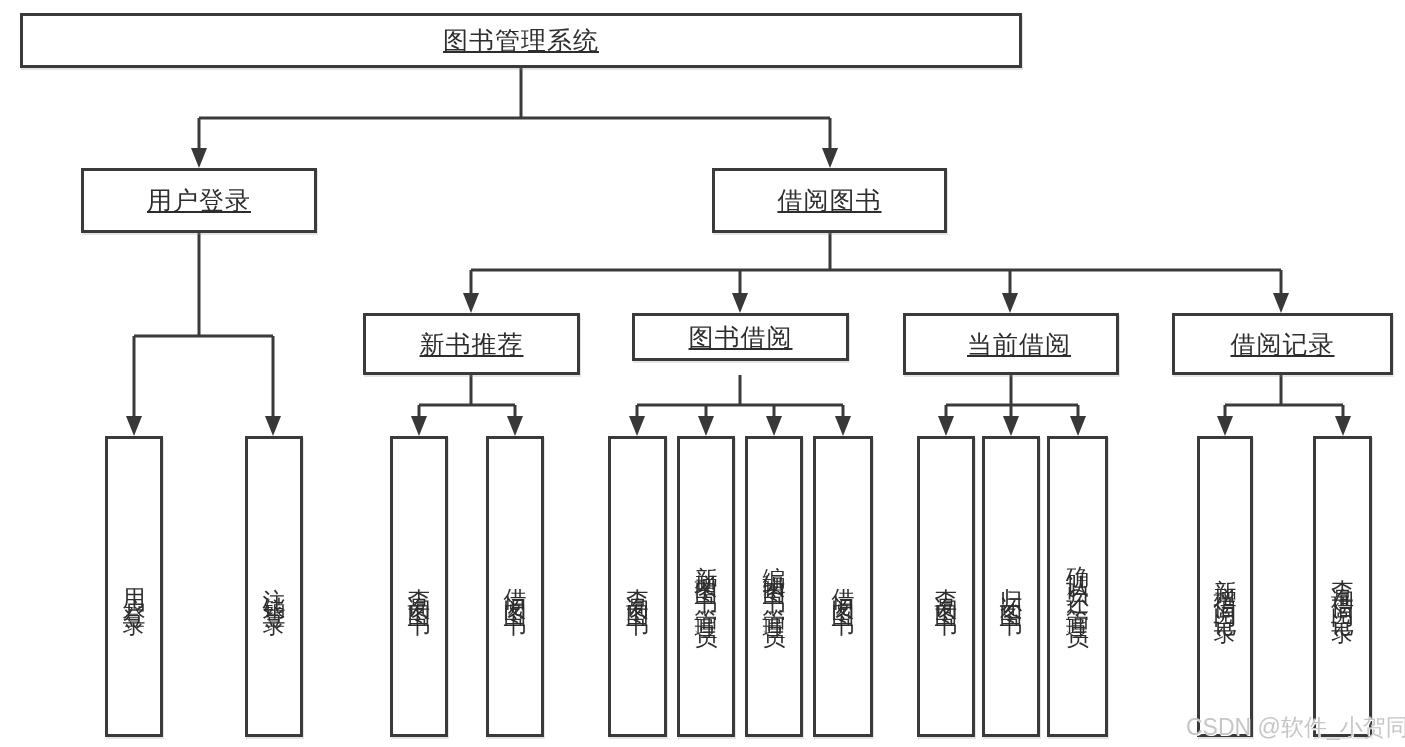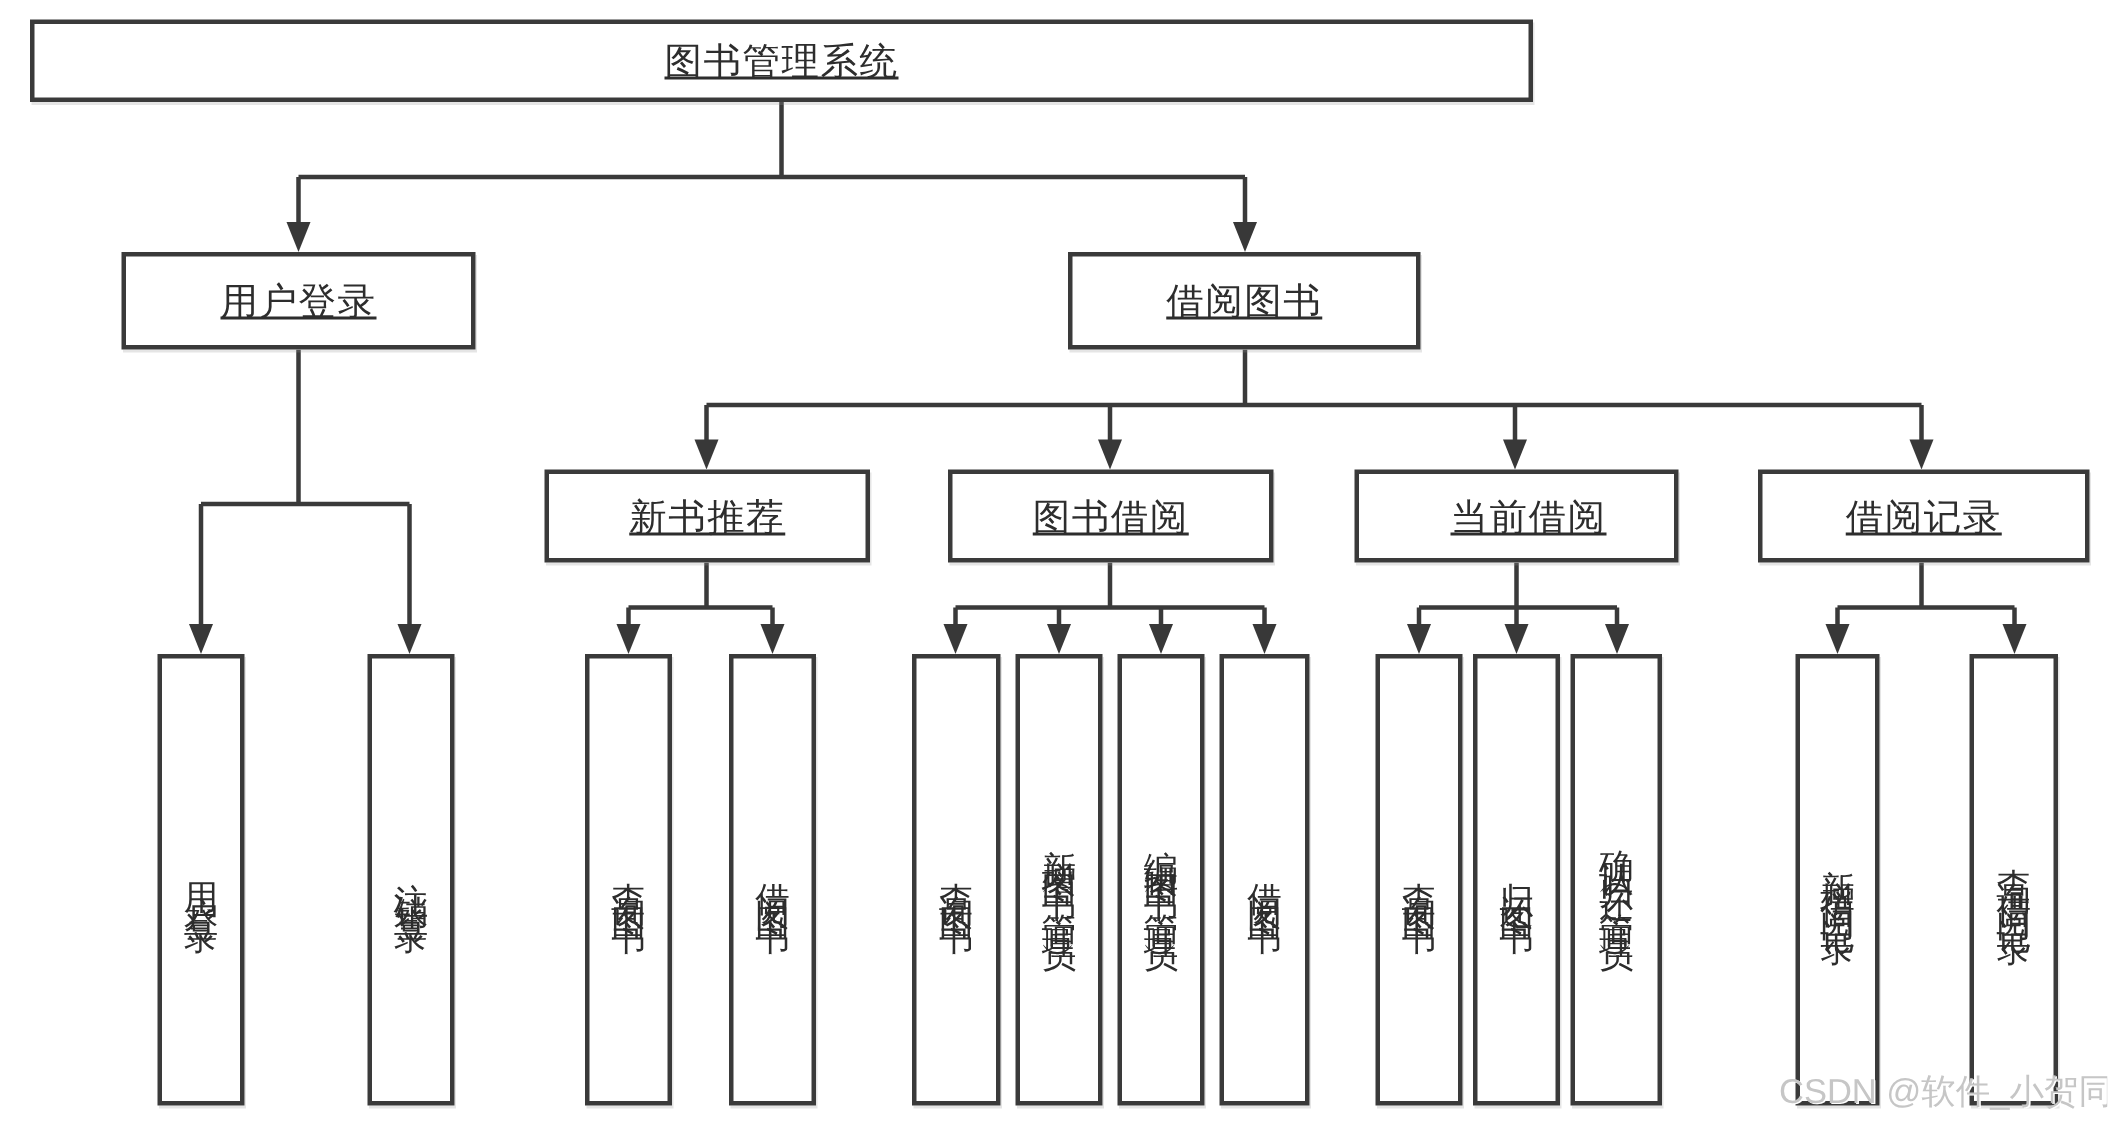--- a/index.html
+++ b/index.html
@@ -92,21 +92,21 @@
         <polygon points="1343,436 1335,416 1351,416"></polygon>
       </g>
   </svg>
 
   <div class="hbox" style="left:20px;top:13px;width:1002px;height:55px;">图书管理系统</div>
 
   <div class="hbox" style="left:81px;top:168px;width:236px;height:65px;">用户登录</div>
   <div class="hbox" style="left:712px;top:168px;width:235px;height:65px;">借阅图书</div>
 
   <div class="hbox" style="left:363px;top:313px;width:217px;height:62px;">新书推荐</div>
-  <div class="hbox" style="left:632px;top:313px;width:217px;height:62px;">图书借阅</div>
+  <div class="hbox" style="left:632px;top:313px;width:217px;height:48px;">图书借阅</div>
   <div class="hbox" style="left:903px;top:313px;width:216px;height:62px;padding-left:16px;">当前借阅</div>
   <div class="hbox" style="left:1172px;top:313px;width:221px;height:62px;">借阅记录</div>
 
   <div class="vbox" style="left:105px;width:58px;">
     <span class="vtext">用户登录</span>
   </div>
   <div class="vbox" style="left:245px;width:58px;">
     <span class="vtext">注销登录</span>
   </div>
 

